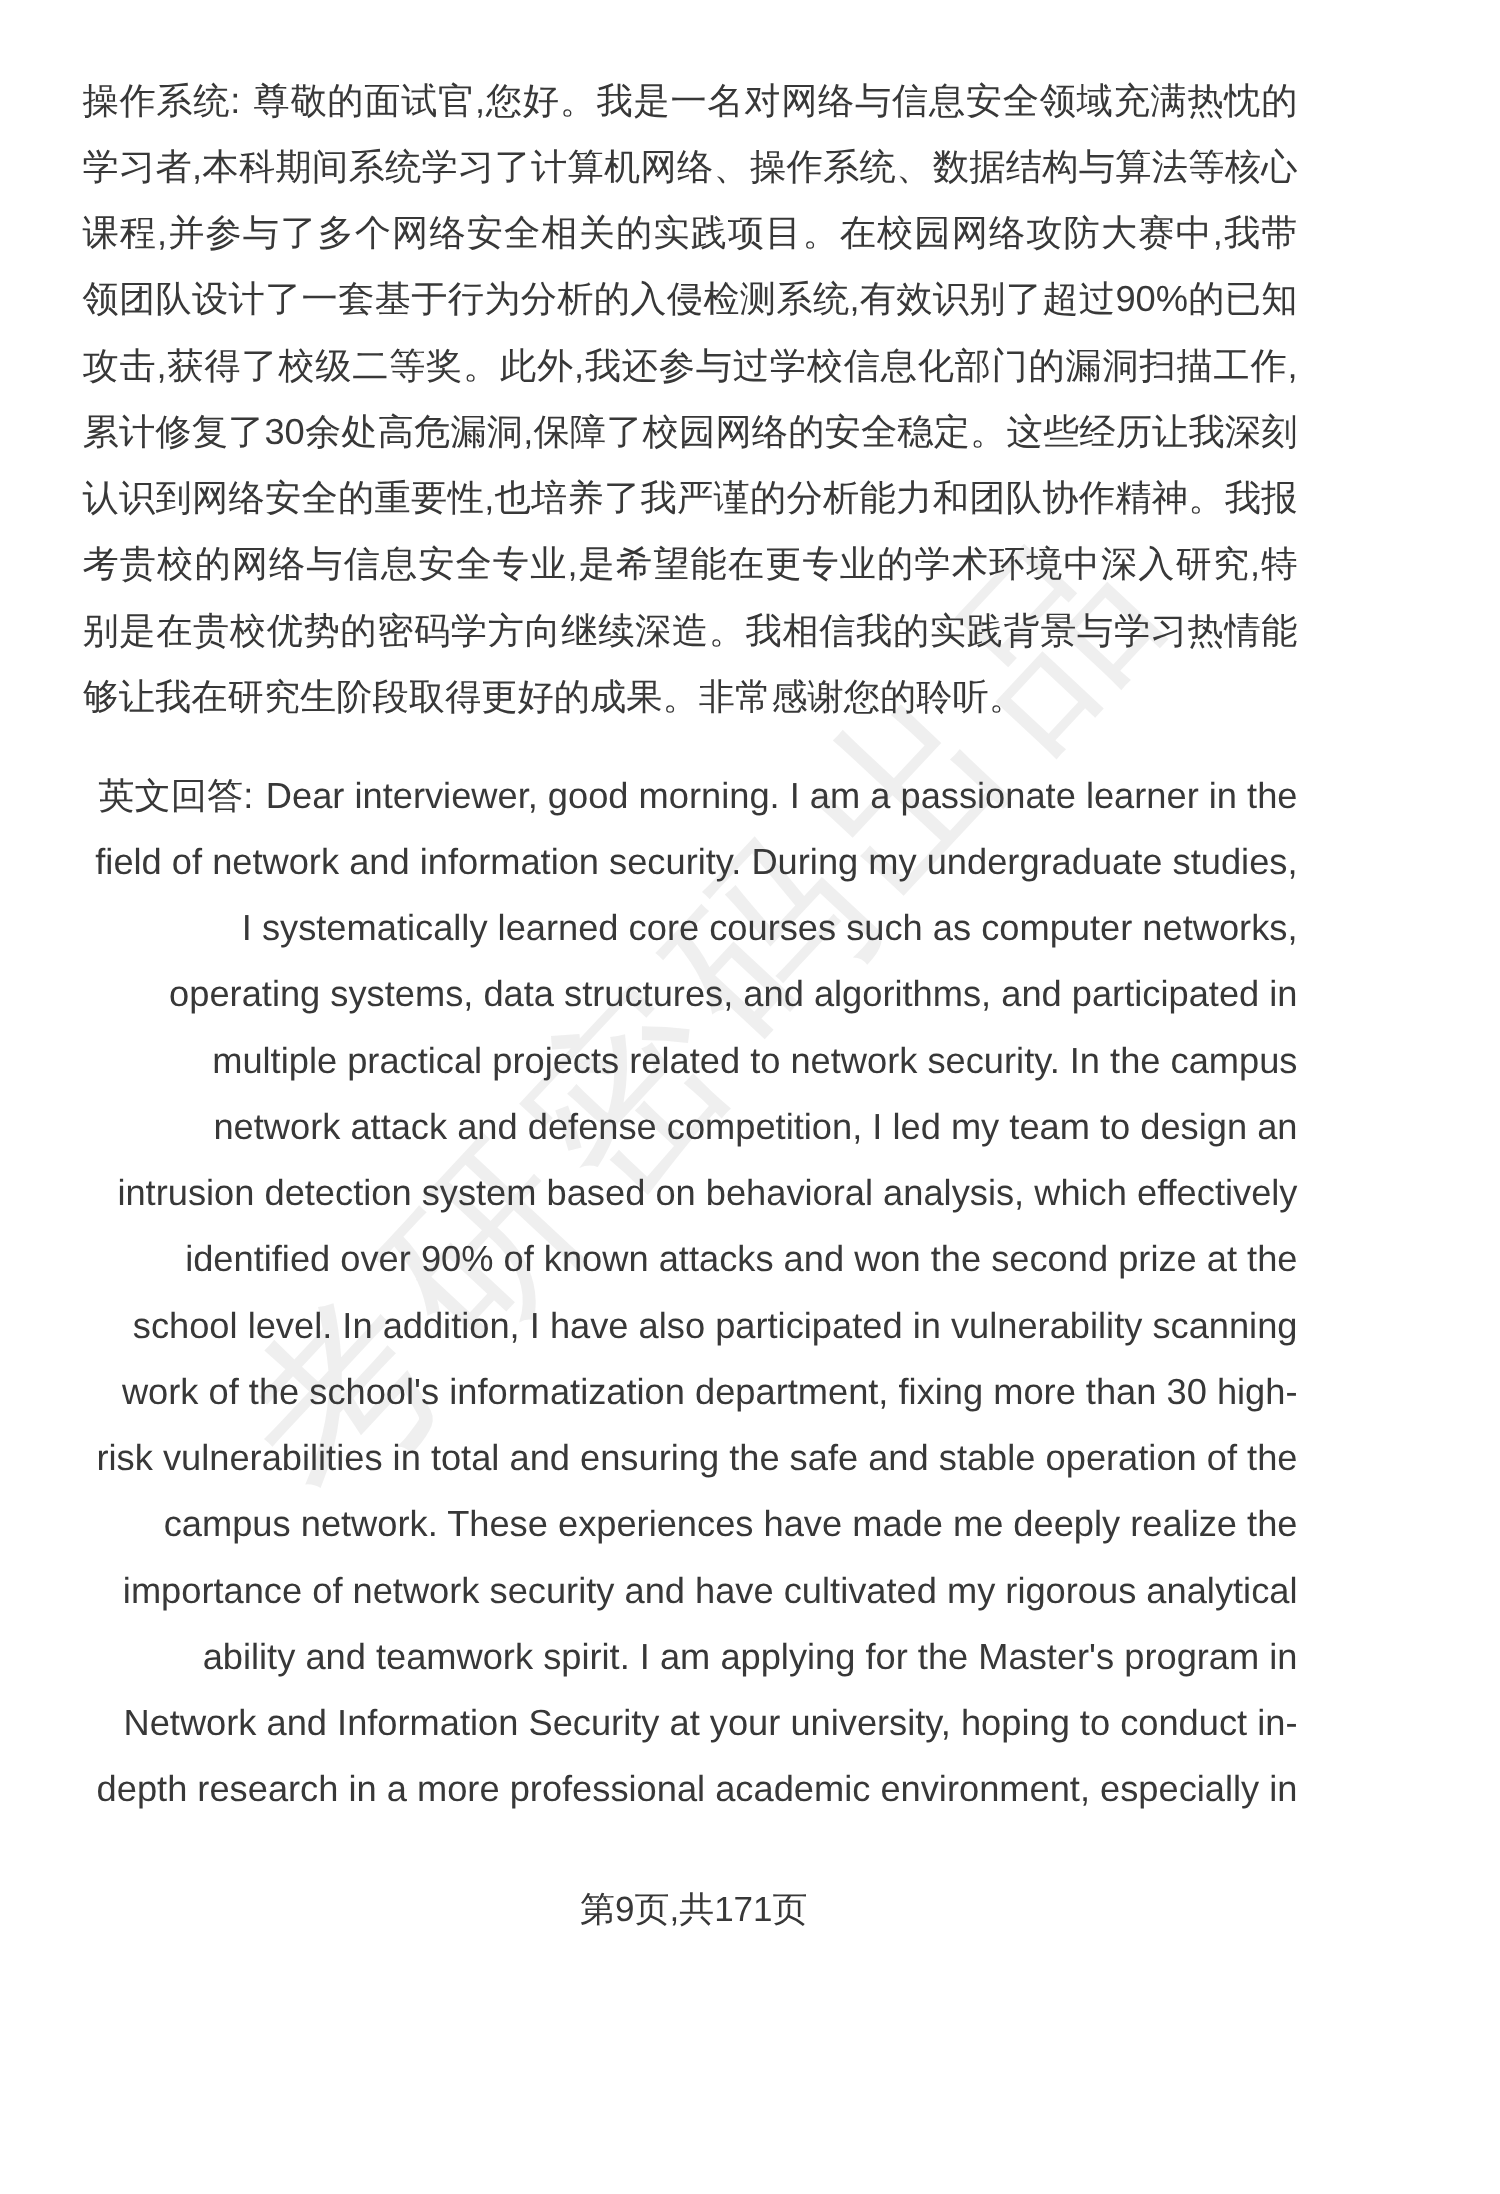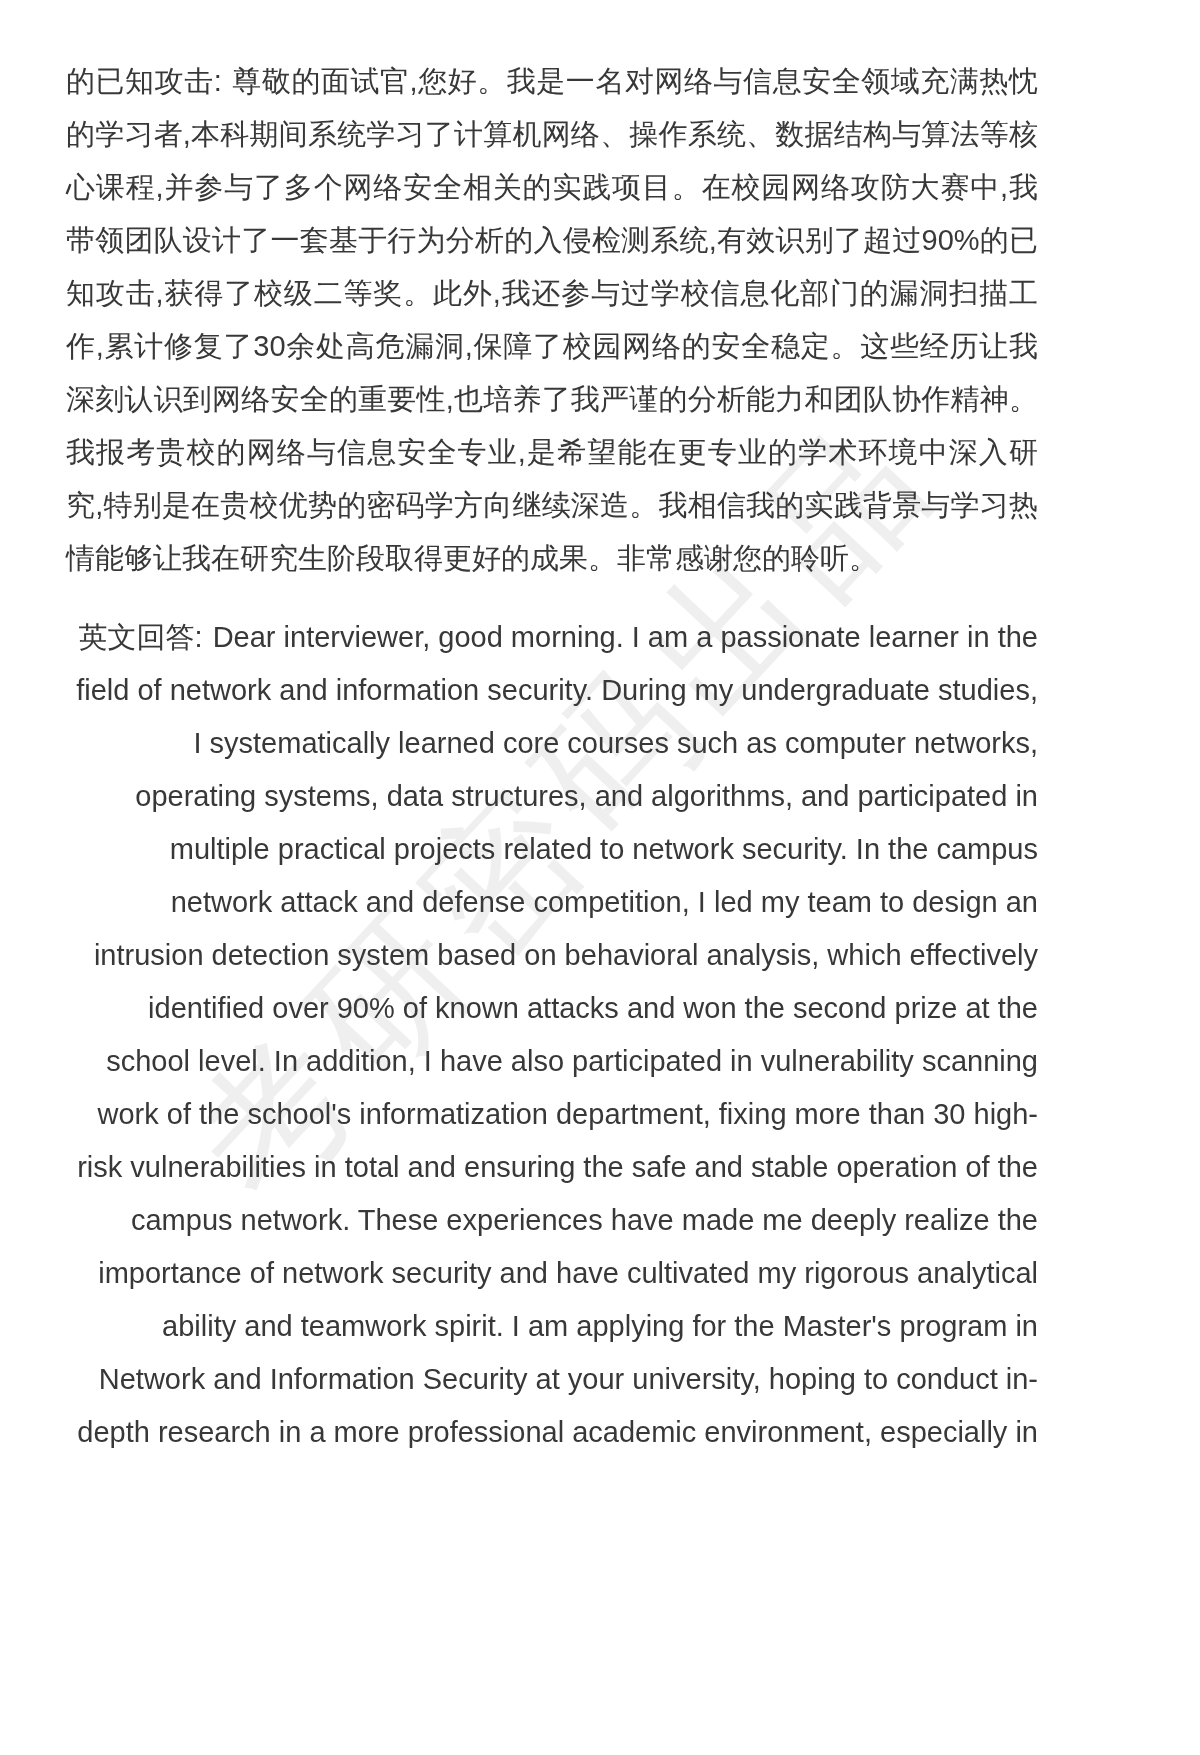--- a/index.html
+++ b/index.html
@@ -65,23 +65,24 @@
 </head>
 <body>
 
 <div class="page">
 
   <div class="watermark">考研密码出品</div>
 
   <div class="content">
 
     <p class="para zh">
-      <span class="label">的已知攻击:</span><span>尊敬的面试官,您好。我是一名对网络与信息安全领域充满热忱的学习者,本科期间系统学习了计算机网络、操作系统、数据结构与算法等核心课程,并参与了多个网络安全相关的实践项目。在校园网络攻防大赛中,我带领团队设计了一套基于行为分析的入侵检测系统,有效识别了超过90%的已知攻击,获得了校级二等奖。此外,我还参与过学校信息化部门的漏洞扫描工作,累计修复了30余处高危漏洞,保障了校园网络的安全稳定。这些经历让我深刻认识到网络安全的重要性,也培养了我严谨的分析能力和团队协作精神。我报考贵校的网络与信息安全专业,是希望能在更专业的学术环境中深入研究,特别是在贵校优势的密码学方向继续深造。我相信我的实践背景与学习热情能够让我在研究生阶段取得更好的成果。非常感谢您的聆听。</span>
+      <span class="label">操作系统:</span><span>尊敬的面试官,您好。我是一名对网络与信息安全领域充满热忱的学习者,本科期间系统学习了计算机网络、操作系统、数据结构与算法等核心课程,并参与了多个网络安全相关的实践项目。在校园网络攻防大赛中,我带领团队设计了一套基于行为分析的入侵检测系统,有效识别了超过90%的已知攻击,获得了校级二等奖。此外,我还参与过学校信息化部门的漏洞扫描工作,累计修复了30余处高危漏洞,保障了校园网络的安全稳定。这些经历让我深刻认识到网络安全的重要性,也培养了我严谨的分析能力和团队协作精神。我报考贵校的网络与信息安全专业,是希望能在更专业的学术环境中深入研究,特别是在贵校优势的密码学方向继续深造。我相信我的实践背景与学习热情能够让我在研究生阶段取得更好的成果。非常感谢您的聆听。</span>
     </p>
 
     <p class="para en">
       <span class="label">英文回答:</span><span>Dear interviewer, good morning. I am a passionate learner in the field of network and information security. During my undergraduate studies, I systematically learned core courses such as computer networks, operating systems, data structures, and algorithms, and participated in multiple practical projects related to network security. In the campus network attack and defense competition, I led my team to design an intrusion detection system based on behavioral analysis, which effectively identified over 90% of known attacks and won the second prize at the school level. In addition, I have also participated in vulnerability scanning work of the school's informatization department, fixing more than 30 high-risk vulnerabilities in total and ensuring the safe and stable operation of the campus network. These experiences have made me deeply realize the importance of network security and have cultivated my rigorous analytical ability and teamwork spirit. I am applying for the Master's program in Network and Information Security at your university, hoping to conduct in-depth research in a more professional academic environment, especially in</span>
     </p>
 
   </div>
 
+  <div class="footer">第9页,共171页</div>
 
 </div>
 
 </body></html>

